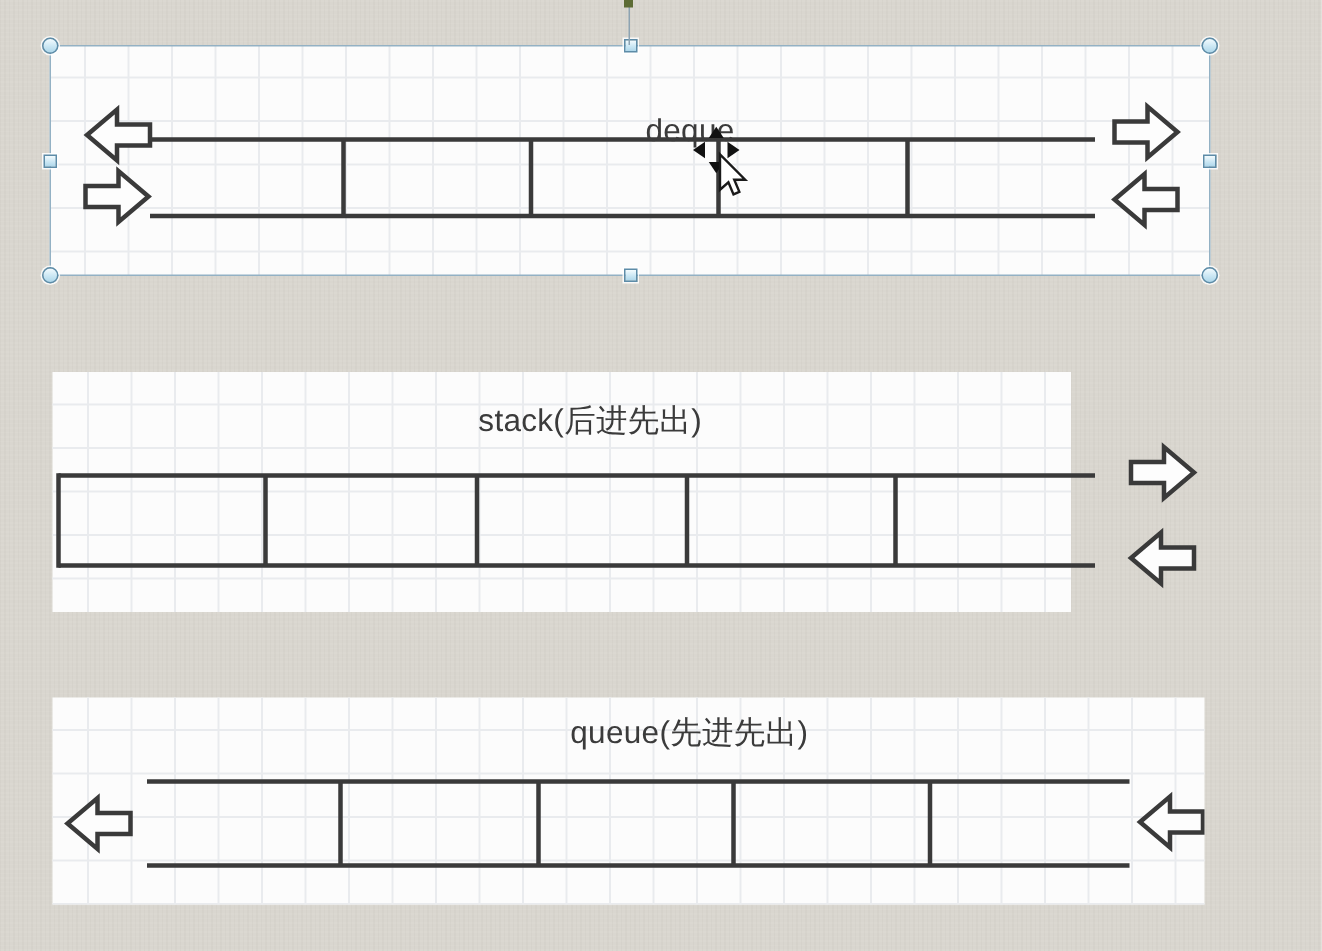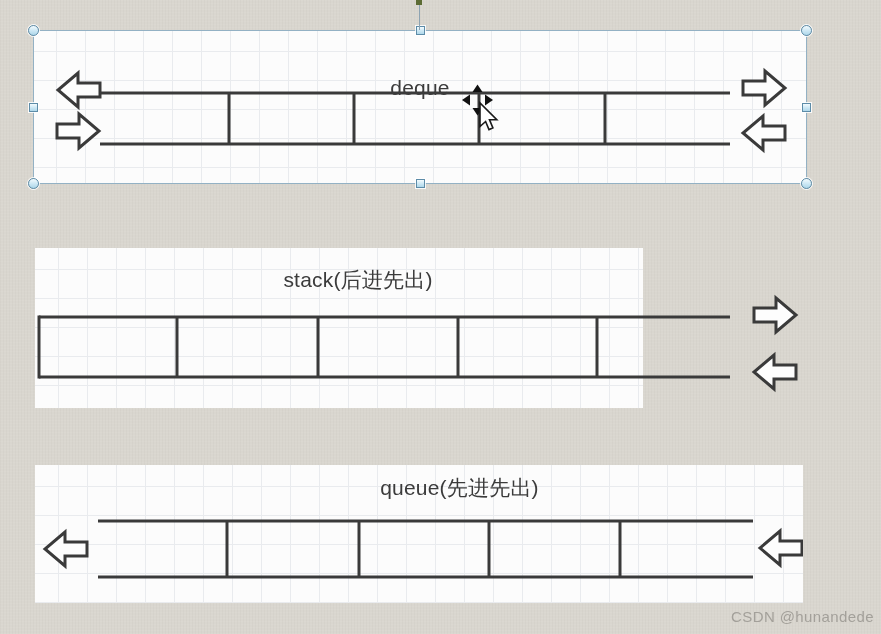--- a/index.html
+++ b/index.html
@@ -17,27 +17,28 @@
   .panel{
     position:absolute;
     background-color:#fcfcfc;
     background-image:
       linear-gradient(to right, #e9ebee 1px, transparent 1px),
       linear-gradient(to bottom, #e9ebee 1px, transparent 1px);
     background-size:29px 29px;
     background-position:-6px -8px;
   }
   .panel-deque{left:33px;top:30px;width:774px;height:154px;}
-  .panel-stack{left:35px;top:248px;width:608px;height:160px;}
+  .panel-stack{left:35px;top:248px;width:679px;height:160px;}
   .panel-queue{left:35px;top:465px;width:768px;height:138px;}
   .panel svg{position:absolute;left:0;top:0;}
   .title{
     position:absolute;left:0;top:0;width:100%;
     text-align:center;font-size:21px;color:#3b3b3b;font-weight:500;
     letter-spacing:.2px;
+    padding-left:40px;
   }
   .panel-deque .title{top:46px;}
   .panel-stack .title{top:64px;padding-left:38px;box-sizing:border-box;top:18px;}
   .panel-queue .title{top:9px;padding-left:81px;box-sizing:border-box;}
   .selection{
     position:absolute;left:33px;top:30px;width:774px;height:154px;
     border:1px solid #93b1c4;box-sizing:border-box;pointer-events:none;
   }
   .handle{
     position:absolute;box-sizing:border-box;
@@ -126,14 +127,13 @@
   <svg class="cursor" width="50" height="60" viewBox="0 0 50 60">
     <g fill="#111111">
       <path d="M17.5 12 L27.5 12 L22.5 4.5 Z"></path>
       <path d="M15 14.5 L15 25.5 L7 20 Z"></path>
       <path d="M30 14.5 L30 25.5 L38 20 Z"></path>
       <path d="M17.5 28 L27.5 28 L22.5 35.5 Z"></path>
     </g>
     <path d="M25 23 L25 46.5 L30.6 41.5 L34 49.6 L37.9 47.9 L34.5 39.8 L41.8 39.8 Z" fill="#ffffff" stroke="#1a1a1a" stroke-width="1.6" stroke-linejoin="miter"></path>
   </svg>
 
-  <div class="watermark">CSDN @hunandede</div>
 </div>
 
 </body></html>

